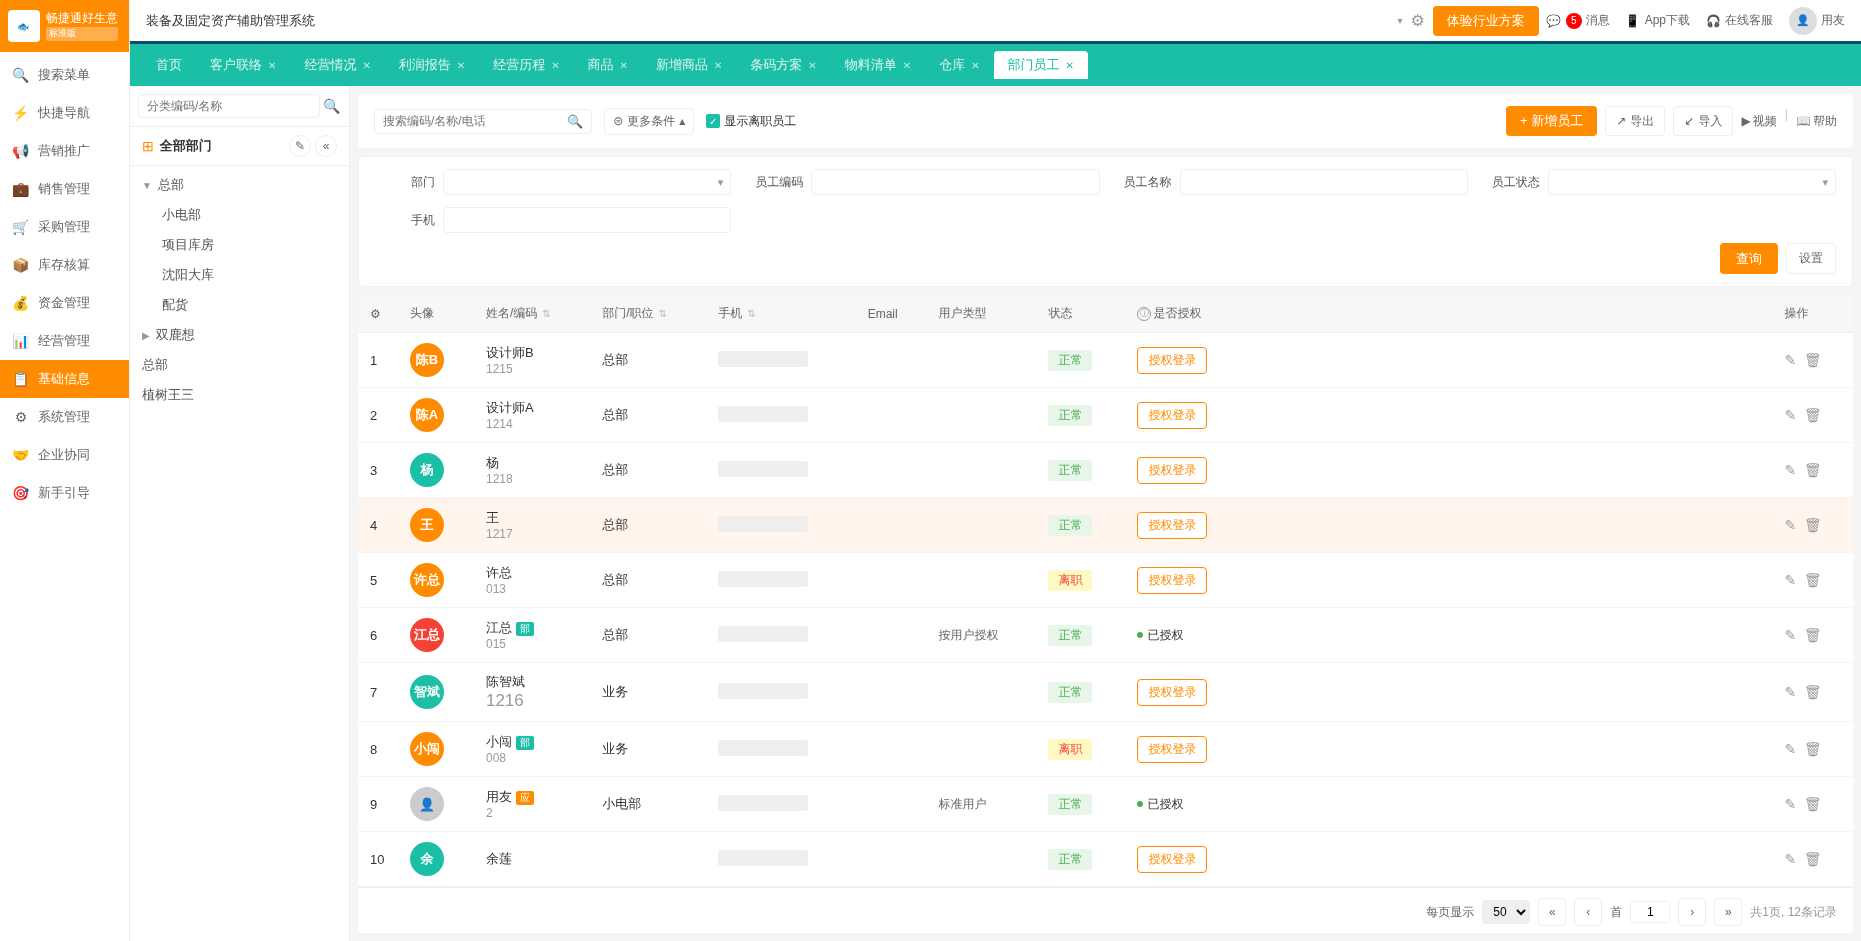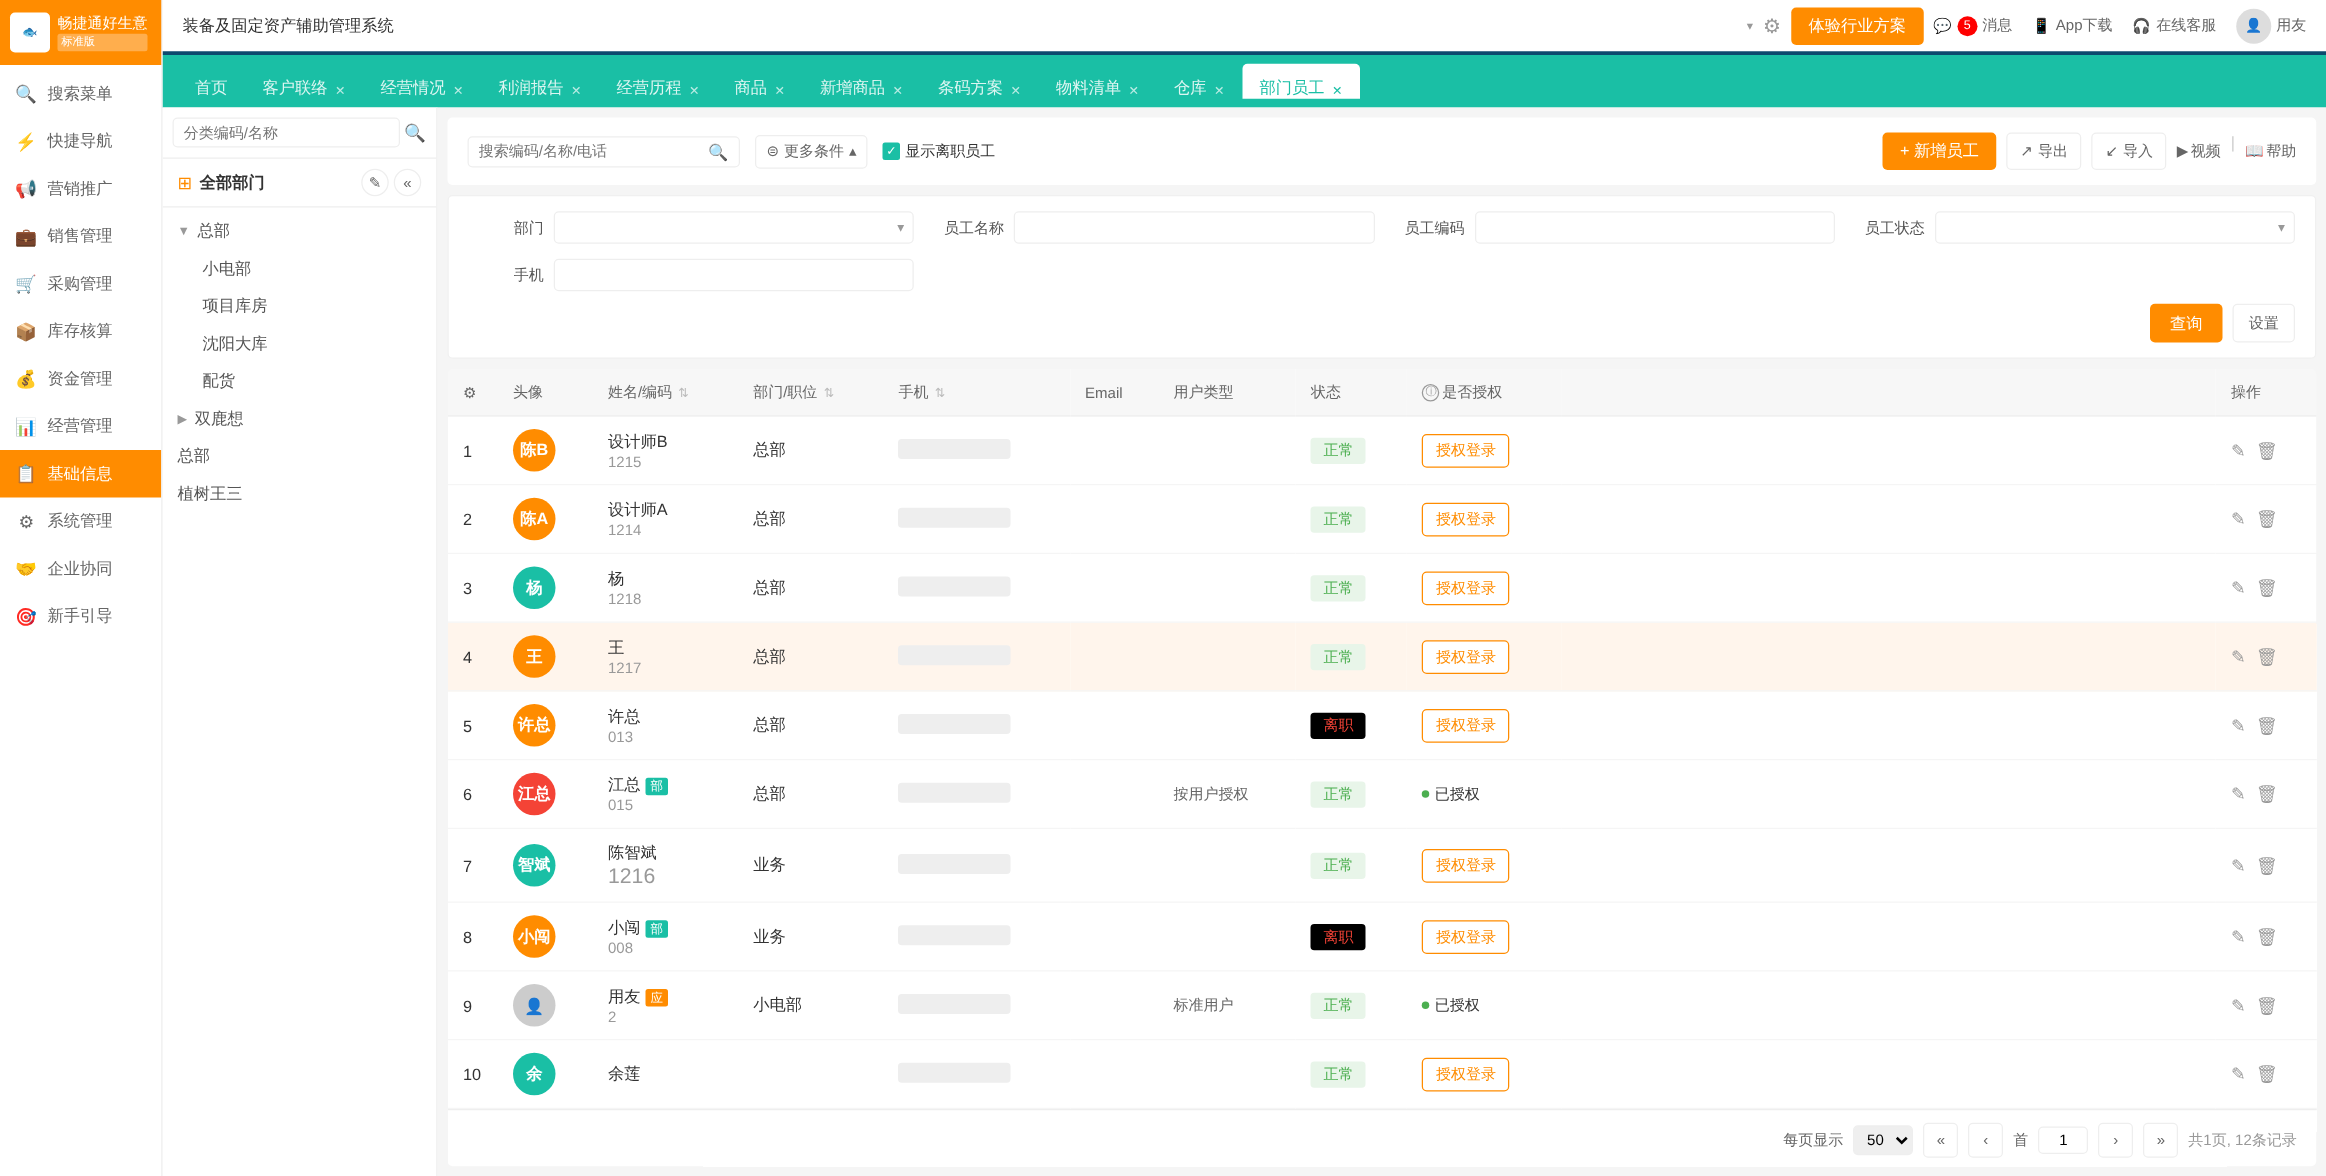--- a/index.html
+++ b/index.html
@@ -25,21 +25,21 @@
     .topbar-actions { display: flex; align-items: center; gap: 16px; }
     .topbar-btn { display: flex; align-items: center; gap: 4px; font-size: 12px; color: #666; cursor: pointer; }
     .topbar-btn .badge { background: #f00; color: #fff; border-radius: 50%; width: 16px; height: 16px; display: flex; align-items: center; justify-content: center; font-size: 10px; }
     .experience-btn { background: #ff8c00; color: #fff; border: none; border-radius: 4px; padding: 6px 14px; font-size: 13px; cursor: pointer; }
     .gear-icon { color: #999; cursor: pointer; font-size: 16px; }
     .dropdown-arrow { font-size: 10px; color: #999; }
     .avatar-circle { width: 28px; height: 28px; border-radius: 50%; background: #ddd; display: flex; align-items: center; justify-content: center; font-size: 11px; color: #666; }
 
     
     .nav-tabs { background: #1abfa5; display: flex; align-items: center; padding: 0 12px; height: 42px; overflow: hidden; }
-    .nav-tab { padding: 0 14px; height: 28px; display: flex; align-items: flex-end; gap: 4px; color: rgba(255,255,255,0.85); font-size: 13px; cursor: pointer; white-space: nowrap; position: relative; }
+    .nav-tab { padding: 0 14px; height: 28px; display: flex; align-items: center; gap: 4px; color: rgba(255,255,255,0.85); font-size: 13px; cursor: pointer; white-space: nowrap; position: relative; }
     .nav-tab.active { background: #fff; color: #1abfa5; border-radius: 4px 4px 0 0; }
     .nav-tab .close-x { font-size: 10px; color: rgba(255,255,255,0.7); margin-left: 2px; }
     .nav-tab.active .close-x { color: #1abfa5; }
 
     
     .content { flex: 1; display: flex; overflow: hidden; background: #f5f5f5; }
 
     
     .dept-panel { width: 220px; background: #fff; border-right: 1px solid #eee; display: flex; flex-direction: column; flex-shrink: 0; }
     .dept-search { padding: 8px; border-bottom: 1px solid #eee; display: flex; align-items: center; gap: 4px; }
@@ -89,21 +89,21 @@
     
     .table-wrap { flex: 1; background: #fff; border-radius: 4px; overflow: auto; display: flex; flex-direction: column; }
     table { width: 100%; border-collapse: collapse; }
     thead tr { background: #f7f7f7; }
     th { padding: 10px 12px; text-align: left; font-size: 12px; color: #666; font-weight: normal; border-bottom: 1px solid #eee; white-space: nowrap; }
     td { padding: 10px 12px; font-size: 13px; color: #333; border-bottom: 1px solid #f5f5f5; white-space: nowrap; }
     tr.highlighted { background: #fff5ec; }
     .avatar-circle-sm { width: 34px; height: 34px; border-radius: 50%; display: flex; align-items: center; justify-content: center; font-size: 13px; color: #fff; font-weight: bold; flex-shrink: 0; }
     .status-badge { display: inline-block; padding: 2px 10px; border-radius: 3px; font-size: 12px; }
     .status-normal { background: #e8f5e9; color: #4caf50; }
-    .status-resign-red { background: #000000; color: #f44336; }
+    .status-resign-red { background: #fef9c3; color: #f44336; }
     .btn-auth { border: 1px solid #ff8c00; color: #ff8c00; background: #fff; border-radius: 4px; padding: 4px 10px; font-size: 12px; cursor: pointer; }
     .authorized { color: #333; font-size: 12px; display: flex; align-items: center; gap: 4px; }
     .auth-dot { width: 6px; height: 6px; border-radius: 50%; background: #4caf50; display: inline-block; }
     .user-type { font-size: 12px; color: #666; }
     .op-icons { display: flex; gap: 8px; }
     .op-icon { color: #999; cursor: pointer; font-size: 14px; }
     .dept-badge { display: inline-block; background: #1abfa5; color: #fff; border-radius: 2px; padding: 0 4px; font-size: 10px; margin-left: 4px; vertical-align: middle; }
     .apply-badge { display: inline-block; background: #ff8c00; color: #fff; border-radius: 2px; padding: 0 4px; font-size: 10px; margin-left: 4px; vertical-align: middle; }
     .phone-blur { background: #eee; border-radius: 3px; width: 90px; height: 16px; display: inline-block; }
 
@@ -334,25 +334,25 @@
         <div class="adv-filter-grid">
           <div class="adv-field">
             <span class="adv-label">部门</span>
             <div class="select-wrapper">
               <select>
                 <option></option>
               </select>
             </div>
           </div>
           <div class="adv-field">
+            <span class="adv-label">员工编码</span>
+            <input class="adv-input" type="text" style="">
+          </div>
+          <div class="adv-field">
             <span class="adv-label">员工名称</span>
-            <input class="adv-input" type="text" style="">
-          </div>
-          <div class="adv-field">
-            <span class="adv-label">员工编码</span>
             <input class="adv-input" type="text" style="">
           </div>
           <div class="adv-field">
             <span class="adv-label">员工状态</span>
             <div class="select-wrapper">
               <select>
                 <option></option>
               </select>
             </div>
           </div>

